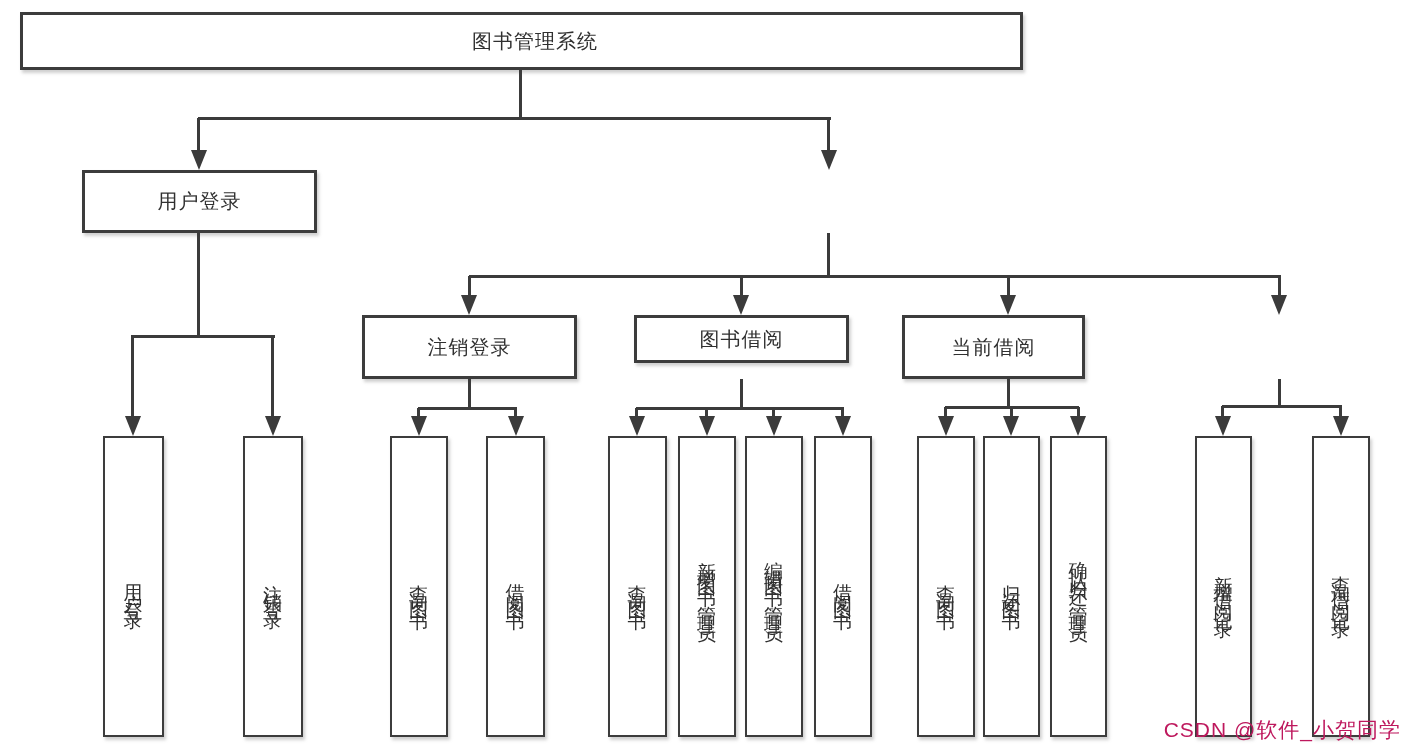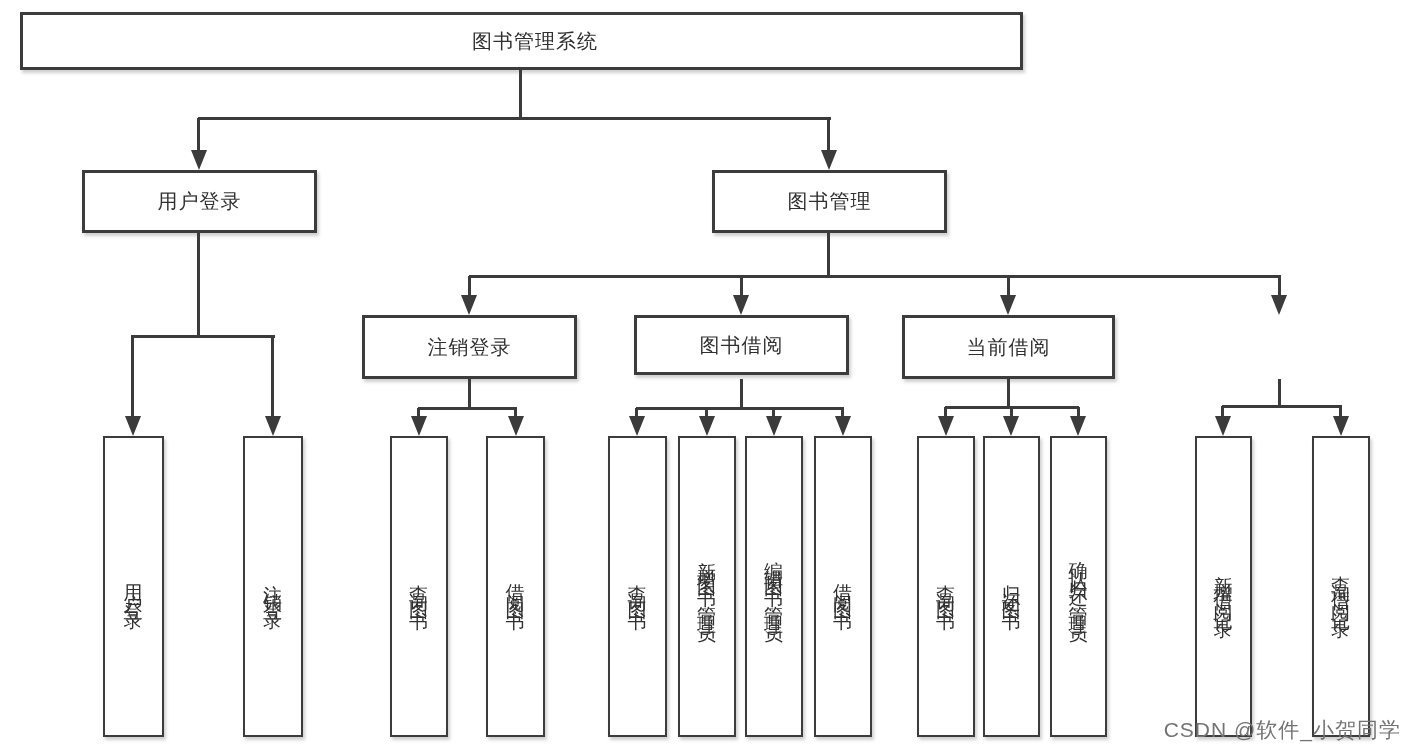--- a/index.html
+++ b/index.html
@@ -21,44 +21,41 @@
     box-shadow:2px 3px 3px rgba(150,150,150,0.45);
   }
   .vbox{
     border-width:2.5px;
     writing-mode:vertical-rl;text-orientation:mixed;
     font-size:19px;letter-spacing:9px;line-height:1;
     padding:8px 0;
   }
   .watermark{
     position:absolute;right:4px;bottom:3px;
-    font-size:21px;color:#737373;letter-spacing:1px;white-space:nowrap;
+    font-size:21px;color:#be185d;letter-spacing:1px;white-space:nowrap;
   }
 </style>
 </head>
 <body>
 
 <div id="stage">
 
   <div class="box" style="left:20px;top:12px;width:1003px;height:58px;padding-left:27px;">
     <span>图书管理系统</span>
   </div>
 
   <div class="vl" style="left:519px;top:70px;height:49px;"></div>
   <div class="hl" style="left:198px;top:117px;width:633px;"></div>
   <div class="vl" style="left:197px;top:118px;height:35px;"></div>
   <div class="ar" style="left:191px;top:150px;"></div>
   <div class="vl" style="left:827px;top:118px;height:35px;"></div>
   <div class="ar" style="left:821px;top:150px;"></div>
 
   <div class="box" style="left:82px;top:170px;width:235px;height:63px;">
     <span>用户登录</span>
-  </div>
-  <div class="box" style="left:712px;top:170px;width:235px;height:63px;">
-    <span>图书管理</span>
   </div>
 
   <div class="vl" style="left:197px;top:233px;height:103px;"></div>
   <div class="hl" style="left:131px;top:335px;width:144px;"></div>
   <div class="vl" style="left:131px;top:336px;height:81px;"></div>
   <div class="ar" style="left:125px;top:416px;"></div>
   <div class="vl" style="left:271px;top:336px;height:81px;"></div>
   <div class="ar" style="left:265px;top:416px;"></div>
 
   <div class="vl" style="left:827px;top:233px;height:44px;"></div>
@@ -68,24 +65,24 @@
   <div class="vl" style="left:740px;top:276px;height:21px;"></div>
   <div class="ar" style="left:733px;top:295px;"></div>
   <div class="vl" style="left:1007px;top:276px;height:21px;"></div>
   <div class="ar" style="left:1000px;top:295px;"></div>
   <div class="vl" style="left:1278px;top:276px;height:21px;"></div>
   <div class="ar" style="left:1271px;top:295px;"></div>
 
   <div class="box" style="left:362px;top:315px;width:215px;height:64px;">
     <span>注销登录</span>
   </div>
-  <div class="box" style="left:634px;top:315px;width:215px;height:60px;">
+  <div class="box" style="left:634px;top:315px;width:215px;height:48px;">
     <span>图书借阅</span>
   </div>
-  <div class="box" style="left:902px;top:315px;width:213px;height:64px;">
+  <div class="box" style="left:902px;top:315px;width:183px;height:64px;">
     <span>当前借阅</span>
   </div>
 
   <div class="vl" style="left:468px;top:379px;height:31px;"></div>
   <div class="hl" style="left:418px;top:407px;width:99px;"></div>
   <div class="vl" style="left:417px;top:408px;height:10px;"></div>
   <div class="ar" style="left:411px;top:416px;"></div>
   <div class="vl" style="left:514px;top:408px;height:10px;"></div>
   <div class="ar" style="left:508px;top:416px;"></div>
 

